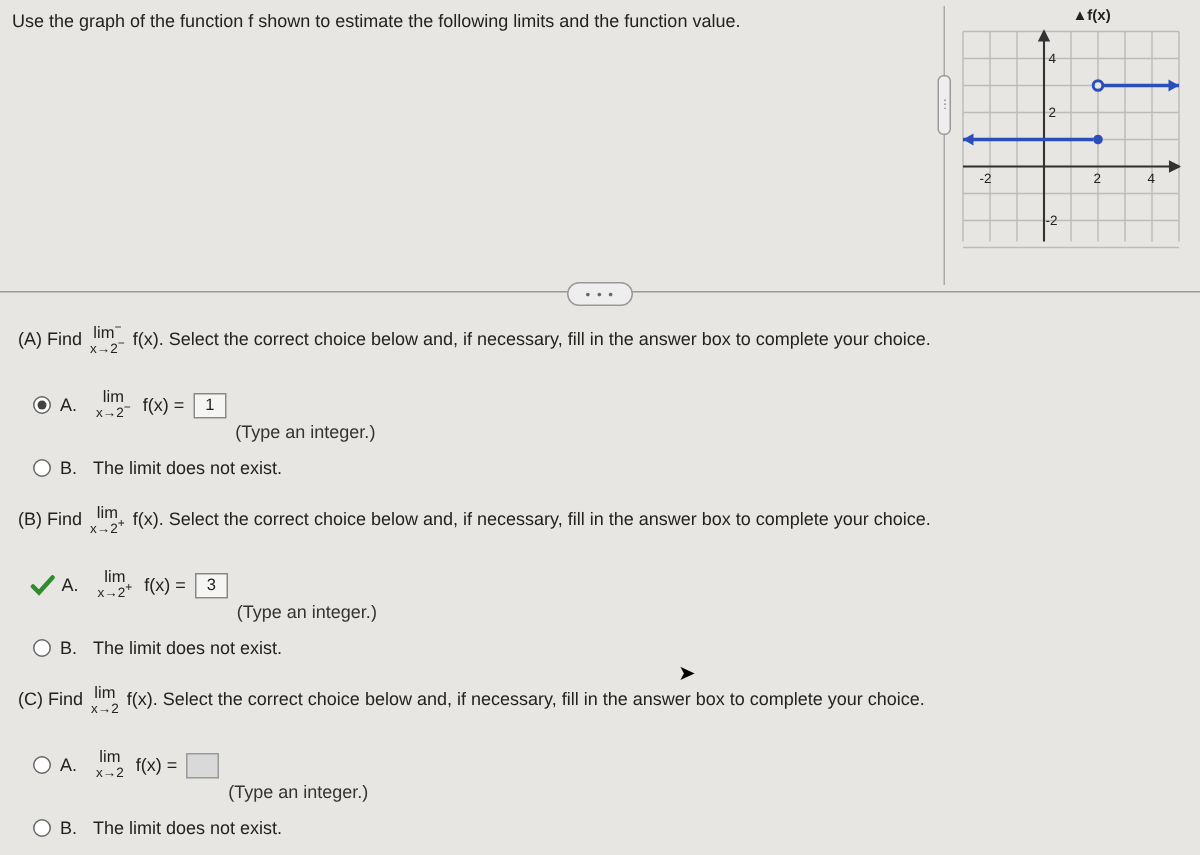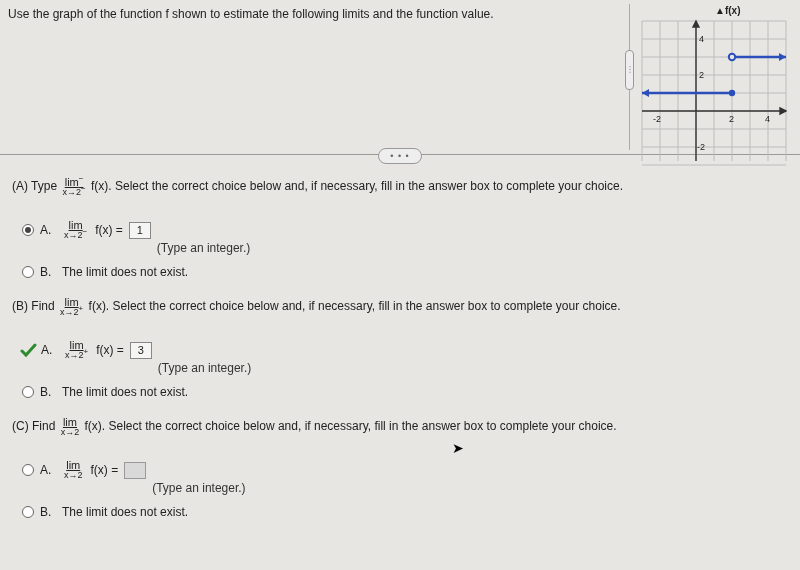--- a/index.html
+++ b/index.html
@@ -9,21 +9,21 @@
     color: #222;
     background: #e8e6e3;
     width: 800px;
     height: 570px;
     overflow: hidden;
     position: relative;
   }
   .top {
     display: flex;
     border-bottom: 1px solid #999;
-    height: 155px;
+    height: 195px;
     padding: 6px 8px 0 8px;
     position: relative;
   }
   .instructions {
     flex: 1;
     padding-right: 10px;
     line-height: 1.35;
   }
   .graph-wrap {
     width: 155px;
@@ -134,21 +134,21 @@
   }
   .ans-box.empty { background: #d9d9d9; border-color: #999; }
   .limfrac {
     display: inline-flex;
     flex-direction: column;
     align-items: center;
     vertical-align: middle;
     line-height: 1;
     margin: 0 2px;
   }
-  .limfrac .t { font-size: 11px; text-decoration: underline; }
+  .limfrac .t { font-size: 11px; }
   .limfrac .b { font-size: 9px; }
   sup { font-size: 8px; vertical-align: super; line-height: 0; }
   .cursor {
     position: absolute;
     left: 452px;
     top: 440px;
     font-size: 14px;
     color: #000;
     pointer-events: none;
   }
@@ -217,21 +217,21 @@
     </svg>
   </div>
 
   <div class="hhandle">• • •</div>
 </div>
 
 <div class="body-area">
 
   <div class="part">
     <div class="prompt">
-      <span>(A) Type </span>
+      <span>(A) Find </span>
       <span class="limfrac">
         <span class="t"><span>lim</span><sup>−</sup></span>
         <span class="b"><span>x→2</span><sup>−</sup></span>
       </span>
       <span> f(x). Select the correct choice below and, if necessary, fill in the answer box to complete your choice.</span>
     </div>
     <div class="opt">
       <span class="radio sel"></span>
       <span class="letter">A.</span>
       <span class="limfrac">

